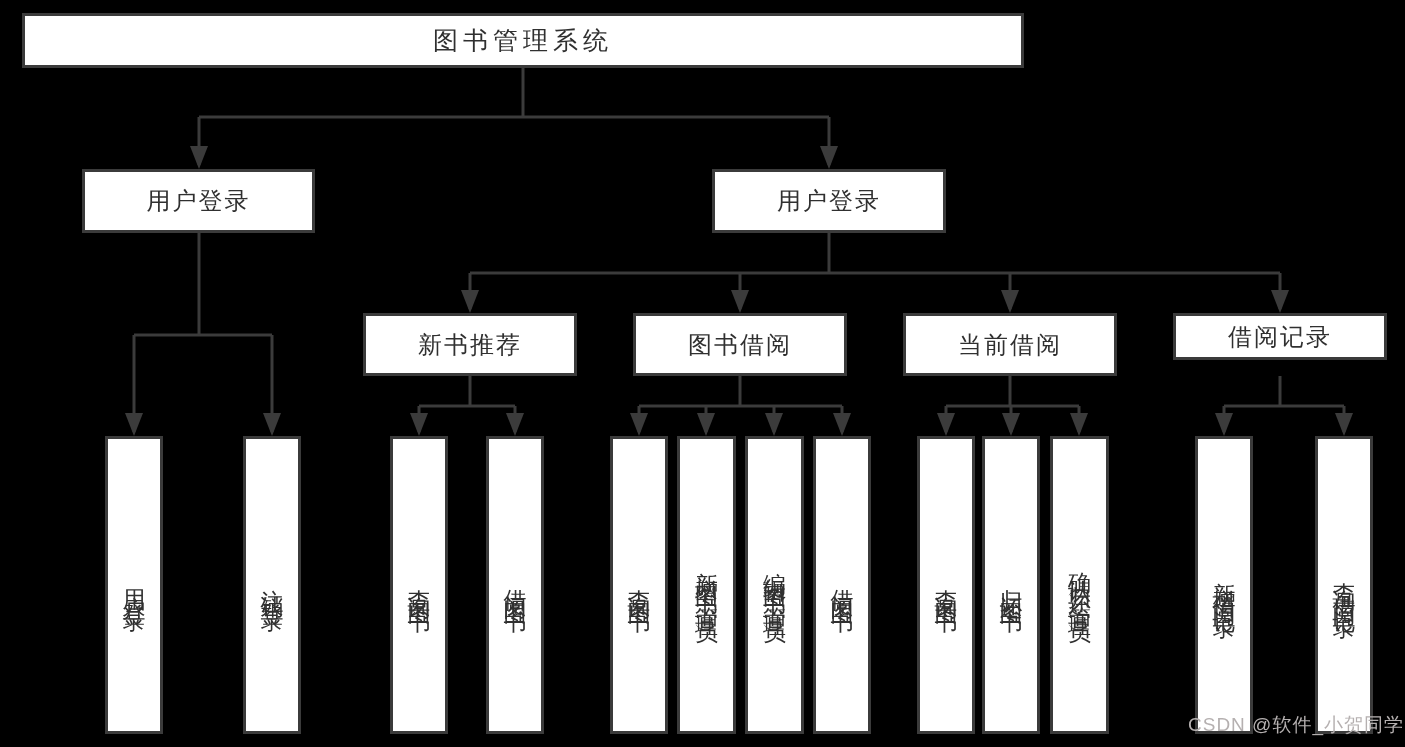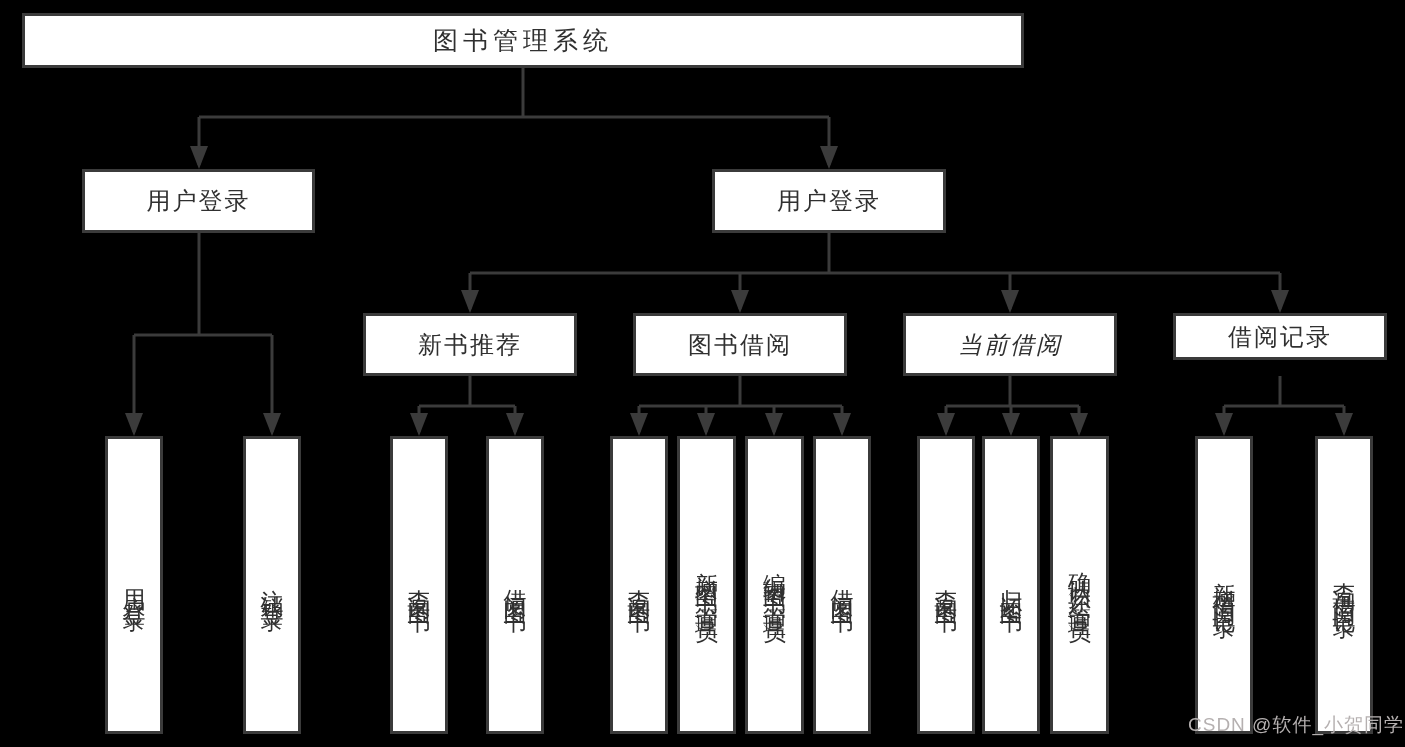--- a/index.html
+++ b/index.html
@@ -101,21 +101,21 @@
     </g>
   </svg>
 
   <div class="node h-node root-node" style="left:22px; top:13px; width:1002px; height:55px;">图书管理系统</div>
 
   <div class="node h-node" style="left:82px; top:169px; width:233px; height:64px;">用户登录</div>
   <div class="node h-node" style="left:712px; top:169px; width:234px; height:64px;">用户登录</div>
 
   <div class="node h-node" style="left:363px; top:313px; width:214px; height:63px;">新书推荐</div>
   <div class="node h-node" style="left:633px; top:313px; width:214px; height:63px;">图书借阅</div>
-  <div class="node h-node" style="left:903px; top:313px; width:214px; height:63px;font-style:italic;">当前借阅</div>
+  <div class="node h-node" style="left:903px; top:313px; width:214px; height:63px;">当前借阅</div>
   <div class="node h-node" style="left:1173px; top:313px; width:214px; height:47px;">借阅记录</div>
 
   <div class="node v-node" style="left:105px; top:436px; width:58px; height:298px;">用户登录</div>
   <div class="node v-node" style="left:243px; top:436px; width:58px; height:298px;">注销登录</div>
 
   <div class="node v-node" style="left:390px; top:436px; width:58px; height:298px;">查询图书</div>
   <div class="node v-node" style="left:486px; top:436px; width:58px; height:298px;">借阅图书</div>
 
   <div class="node v-node" style="left:610px; top:436px; width:58px; height:298px;">查询图书</div>
   <div class="node v-node" style="left:677px; top:436px; width:59px; height:298px;">新增图书（管理员）</div>

